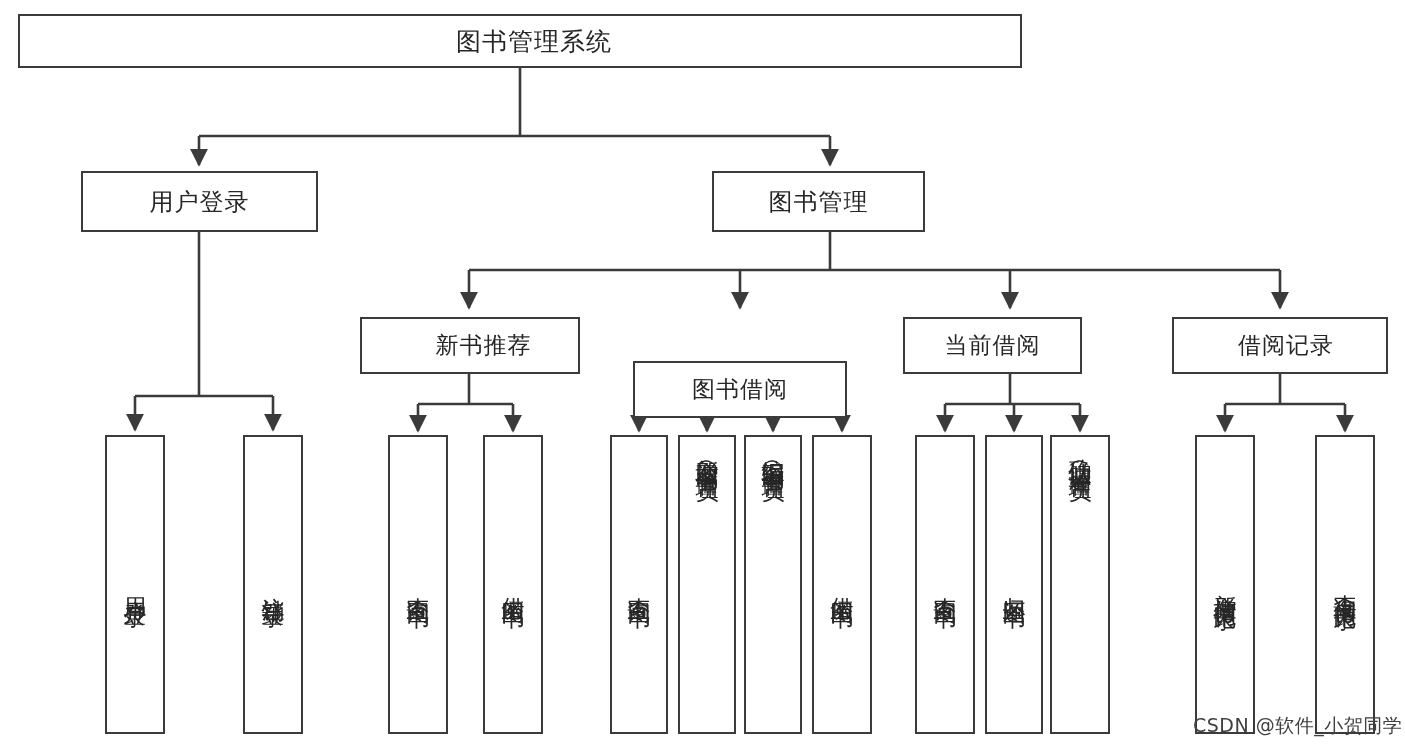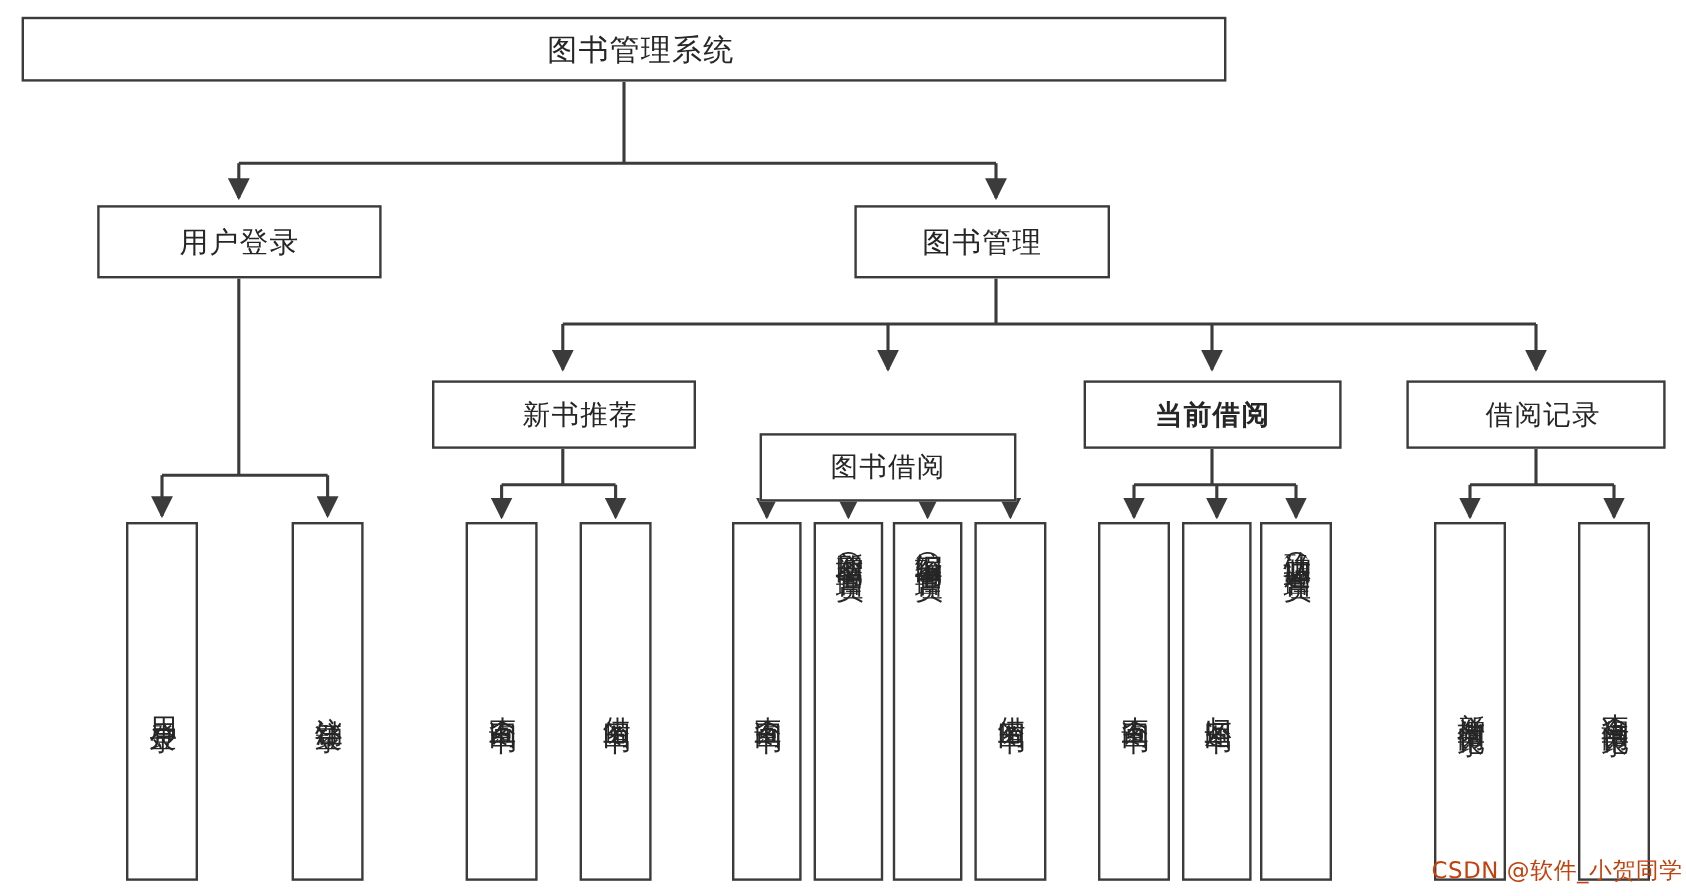--- a/index.html
+++ b/index.html
@@ -59,21 +59,21 @@
     text-orientation: upright;
     letter-spacing: 3px;
     line-height: 1;
     white-space: nowrap;
   }
   .node.leaf.centered {
     align-items: center;
   }
   .watermark {
     position: absolute;
-    color: #c2410c;
+    color: #404040;
     font-size: 19px;
     white-space: nowrap;
     letter-spacing: 0.5px;
   }
 </style>
 </head>
 <body>
 
 <div id="diagram-root">
 
@@ -127,21 +127,21 @@
     </g>
   </svg>
 
   <div class="node level-root" style="left:18px; top:14px; width:1004px; height:54px;">图书管理系统</div>
 
   <div class="node level-2" style="left:81px; top:171px; width:237px; height:61px;">用户登录</div>
   <div class="node level-2" style="left:712px; top:171px; width:213px; height:61px;">图书管理</div>
 
   <div class="node level-3" style="left:360px; top:317px; width:220px; height:57px;padding-left:27px;">新书推荐</div>
   <div class="node level-3" style="left:633px; top:317px; width:214px; height:57px;margin-top:44px;">图书借阅</div>
-  <div class="node level-3" style="left:903px; top:317px; width:215px; height:57px;font-weight:bold;">当前借阅</div>
+  <div class="node level-3" style="left:903px; top:317px; width:179px; height:57px;">当前借阅</div>
   <div class="node level-3" style="left:1172px; top:317px; width:216px; height:57px;padding-left:12px;">借阅记录</div>
 
   <div class="node leaf centered" style="left:105px; top:435px; width:60px; height:299px;">
     <span class="vtext">用户登录</span>
   </div>
   <div class="node leaf centered" style="left:243px; top:435px; width:60px; height:299px;">
     <span class="vtext">注销登录</span>
   </div>
 
   <div class="node leaf centered" style="left:388px; top:435px; width:60px; height:299px;">

